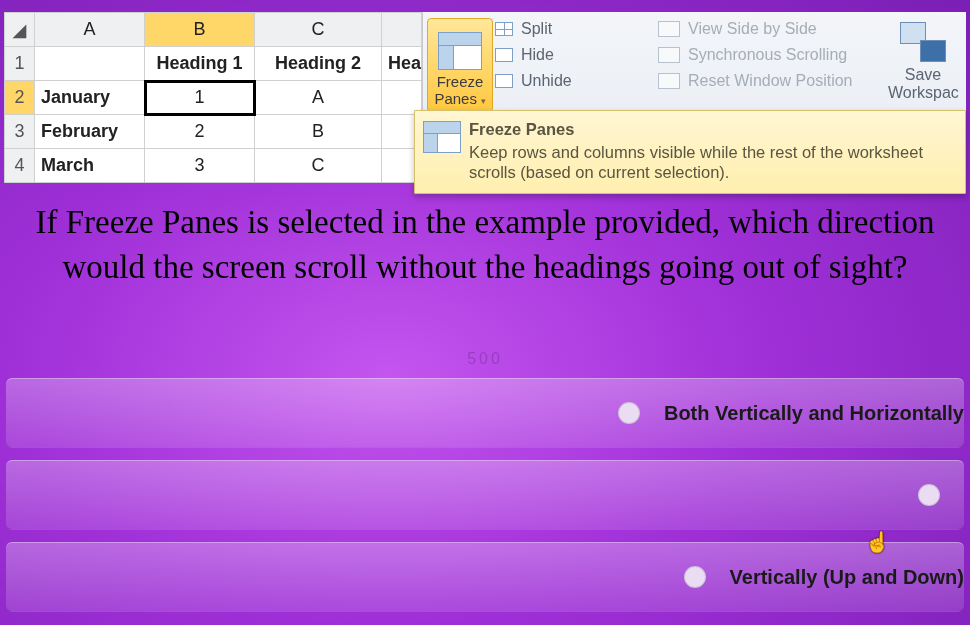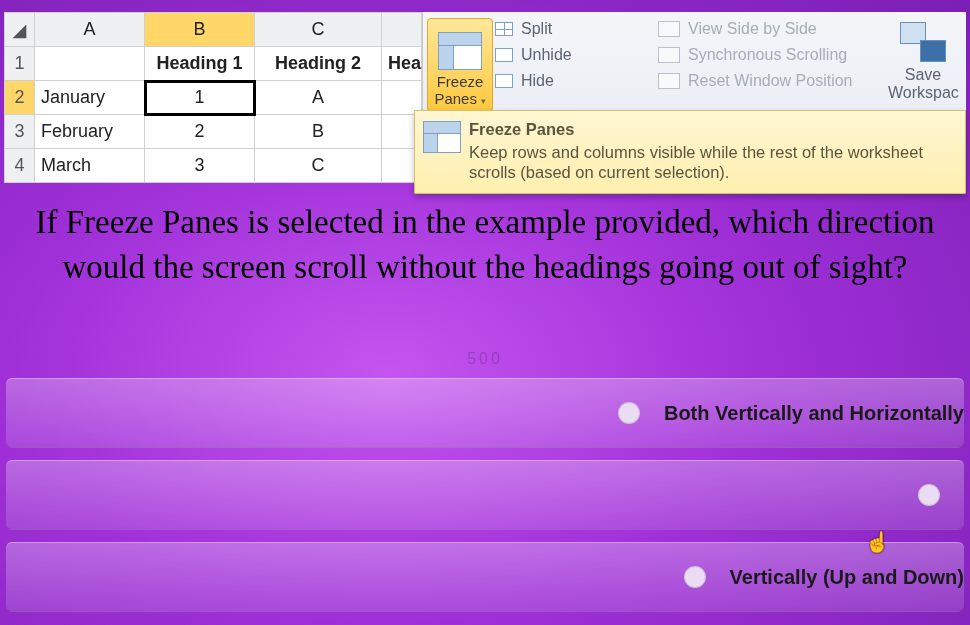--- a/index.html
+++ b/index.html
@@ -21,21 +21,21 @@
     display: flex; flex-direction: column; font-size: 18px; color:#222;
   }
   .sheet table { border-collapse: collapse; width: 100%; table-layout: fixed; }
   .sheet th, .sheet td { border: 1px solid #d0d0d0; height: 34px; padding: 0 6px; }
   .sheet thead th { background: #eef0f2; font-weight: 400; text-align: center; }
   .sheet .rowhdr { width: 30px; background:#eef0f2; text-align:center; color:#555;}
   .sheet .colA { width:110px; text-align:left; font-weight:600;}
   .sheet .colB { width:110px; text-align:center; font-weight:600;}
   .sheet .colC { width:127px; text-align:center; font-weight:600;}
   .sheet .colD { width:40px; }
-  .sheet tr.data .colA { font-weight:400; }
+  .sheet tr.data .colA { font-weight:700; }
   .sheet tr.data .colB, .sheet tr.data .colC { font-weight:400; }
   .sheet thead th.selhdr { background:#ffd768; }
   .sheet tr .rowhdr.selhdr { background:#ffd768; }
   .sheet td.selcell { outline:3px solid #000; outline-offset:-2px; }
 
   
   .ribbon {
     flex: 1 1 auto; position: relative;
     background: linear-gradient(#f3f5f9,#e6ebf2);
     border-bottom:1px solid #b9c3cf;
@@ -175,25 +175,25 @@
       <div><span>Panes</span> <span class="dd">▾</span></div>
     </div>
 
     <div class="group wopts">
       <div>
           <span class="mini split"></span>
           <span>Split</span>
         </div>
       <div>
           <span class="mini"></span>
+          <span>Hide</span>
+        </div>
+      <div>
+          <span class="mini"></span>
           <span>Unhide</span>
-        </div>
-      <div>
-          <span class="mini"></span>
-          <span>Hide</span>
         </div>
     </div>
 
     <div class="group vopts">
       <div>
           <span class="vicn"></span>
           <span>View Side by Side</span>
         </div>
       <div>
           <span class="vicn"></span>

